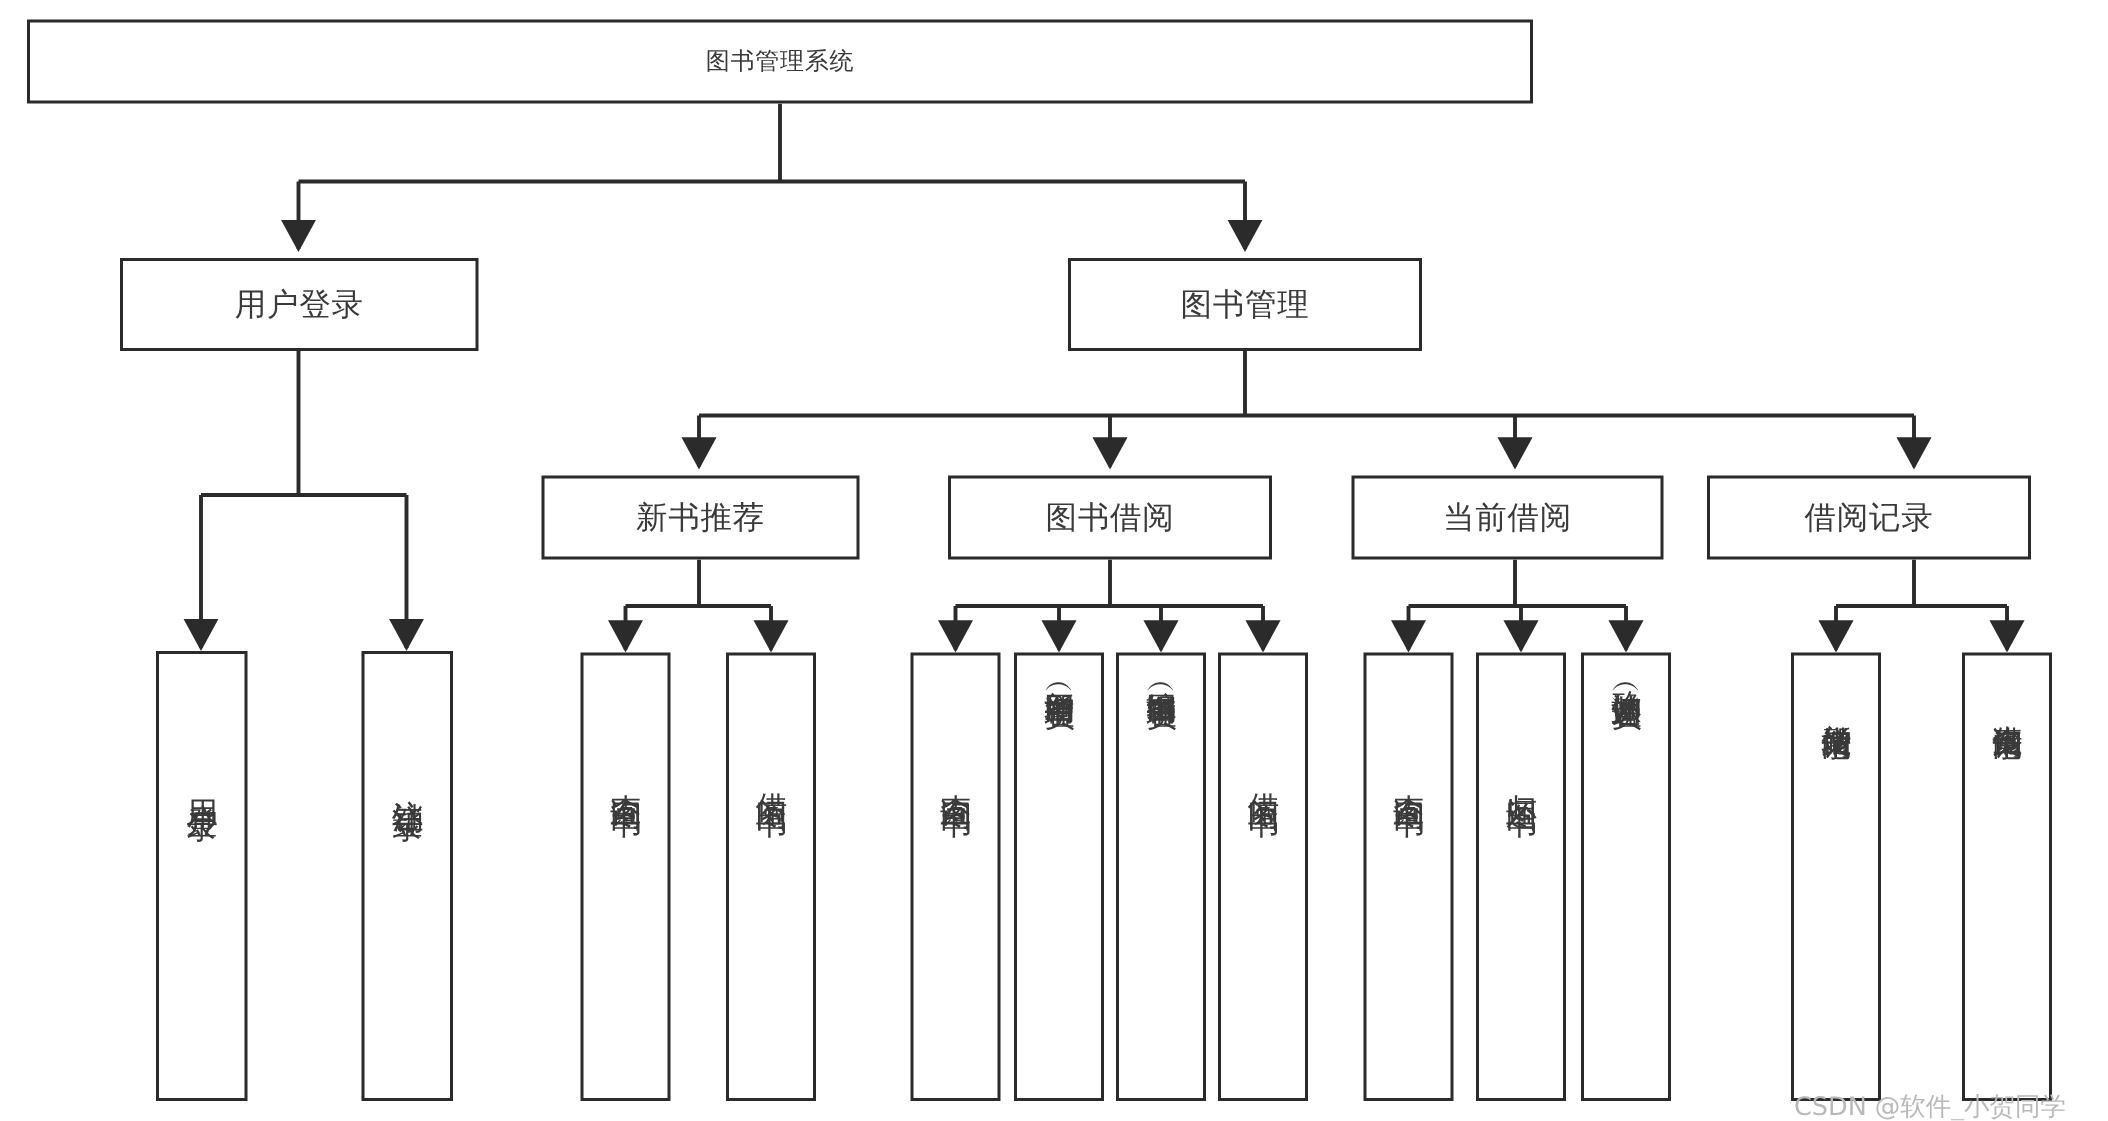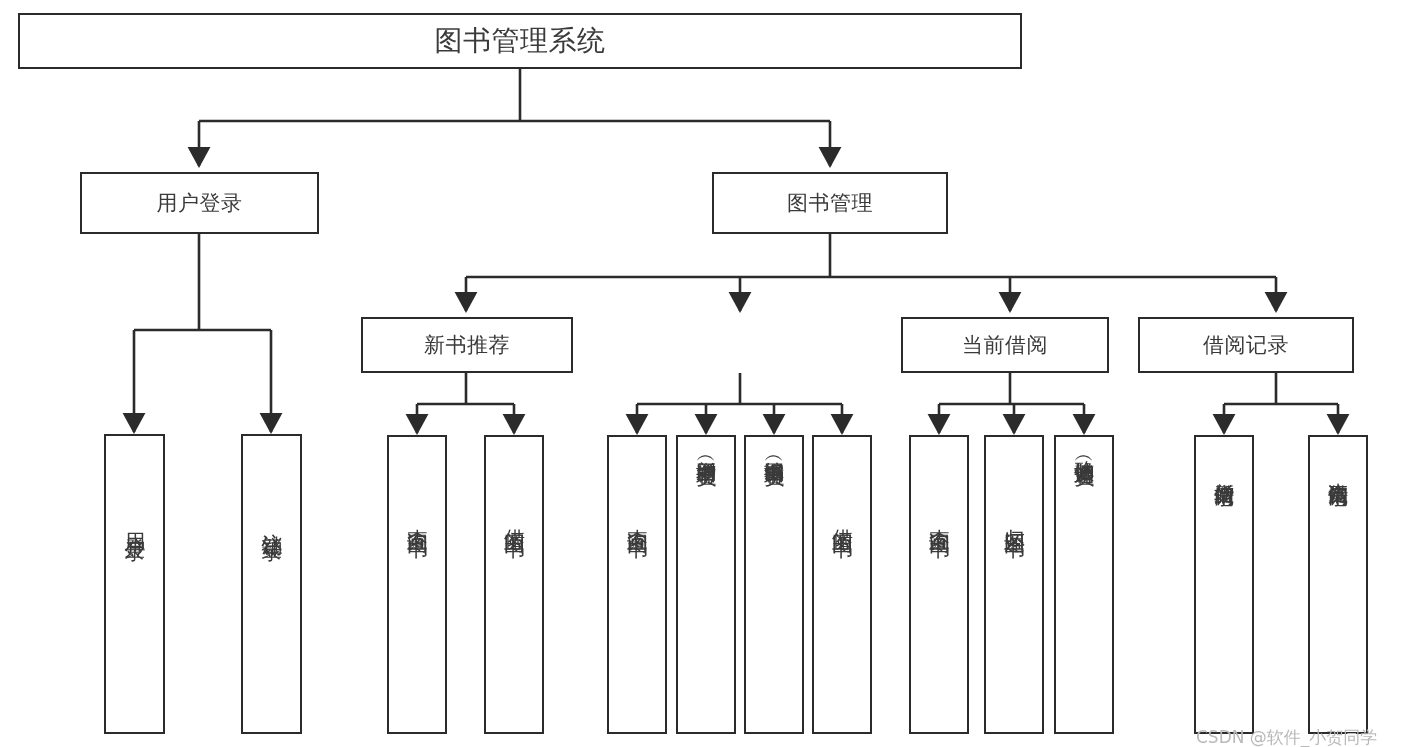--- a/index.html
+++ b/index.html
@@ -41,21 +41,21 @@
     line-height: 1.18;
     text-align: center;
     letter-spacing: 0.5px;
   }
   
   .node.horiz .node-label {
     writing-mode: horizontal-tb;
     font-size: 21px;
   }
   .node.root .node-label {
-    font-size: 28px;
+    font-size: 16px;
   }
   
   .node.vert {
     align-items: flex-start;
     justify-content: center;
     padding-top: 6px;
   }
   .node.vert .node-label {
     writing-mode: vertical-rl;
     text-orientation: upright;
@@ -144,20 +144,23 @@
   </div>
 
   <div class="node horiz" style="left:361px; top:317px; width:212px; height:56px;">
     <span class="node-label">新书推荐</span>
   </div>
 
   <div class="node horiz" style="left:712px; top:172px; width:236px; height:62px;">
     <span class="node-label">图书管理</span>
   </div>
 
+  <div class="node horiz" style="left:632px; top:317px; width:216px; height:56px;">
+    <span class="node-label">图书借阅</span>
+  </div>
 
   <div class="node horiz" style="left:901px; top:317px; width:208px; height:56px;">
     <span class="node-label">当前借阅</span>
   </div>
 
   <div class="node horiz" style="left:1138px; top:317px; width:216px; height:56px;">
     <span class="node-label">借阅记录</span>
   </div>
 
   <div class="node vert" style="left:104px; top:434px; width:61px; height:300px; padding-top:80px;">

